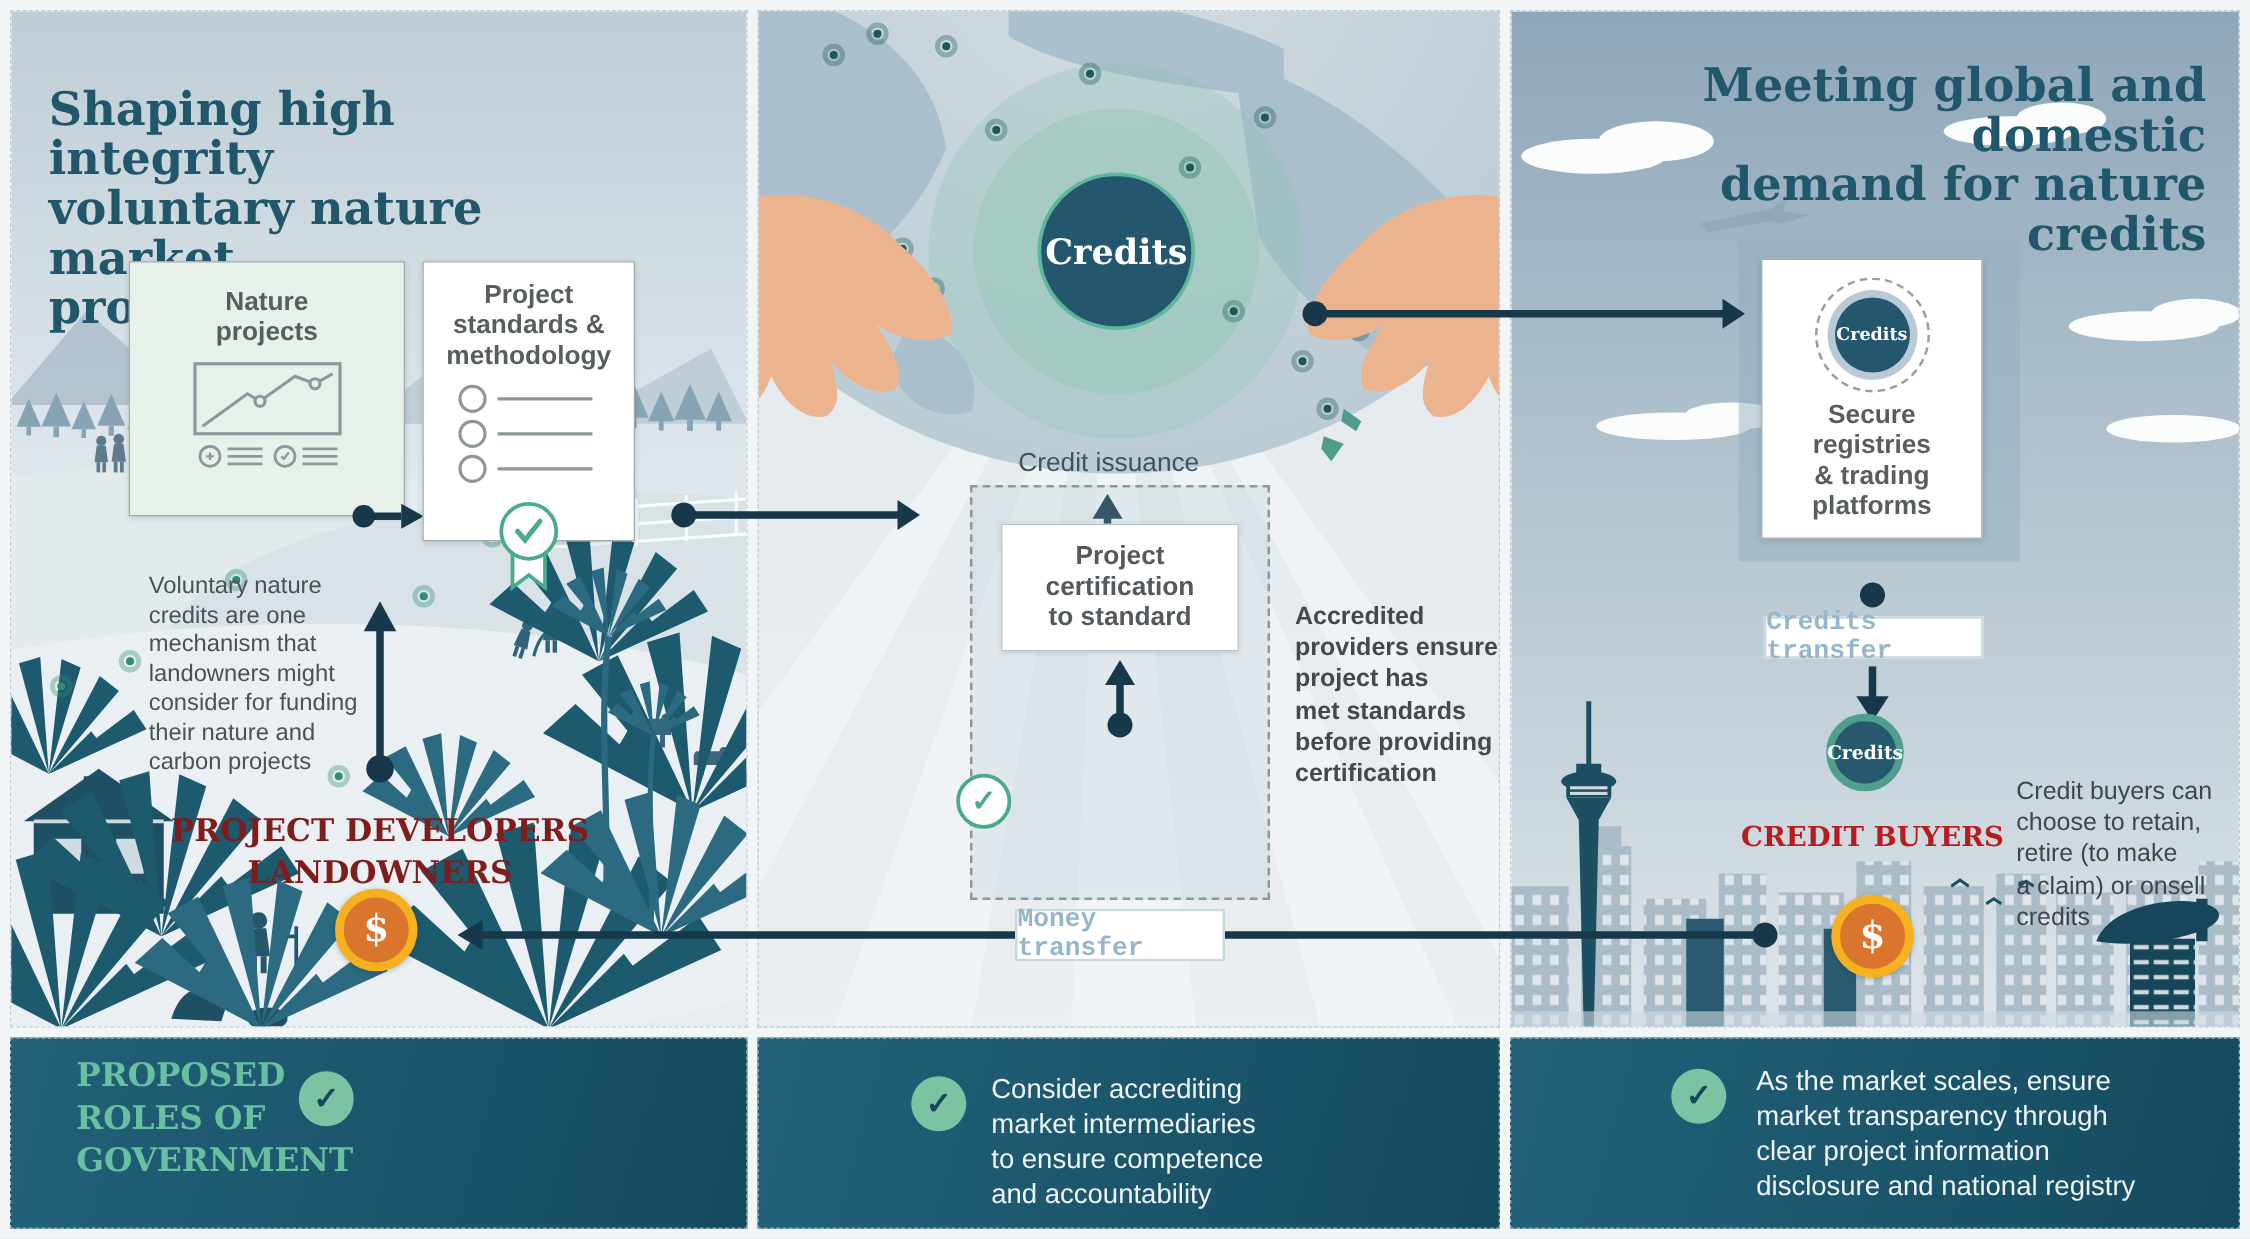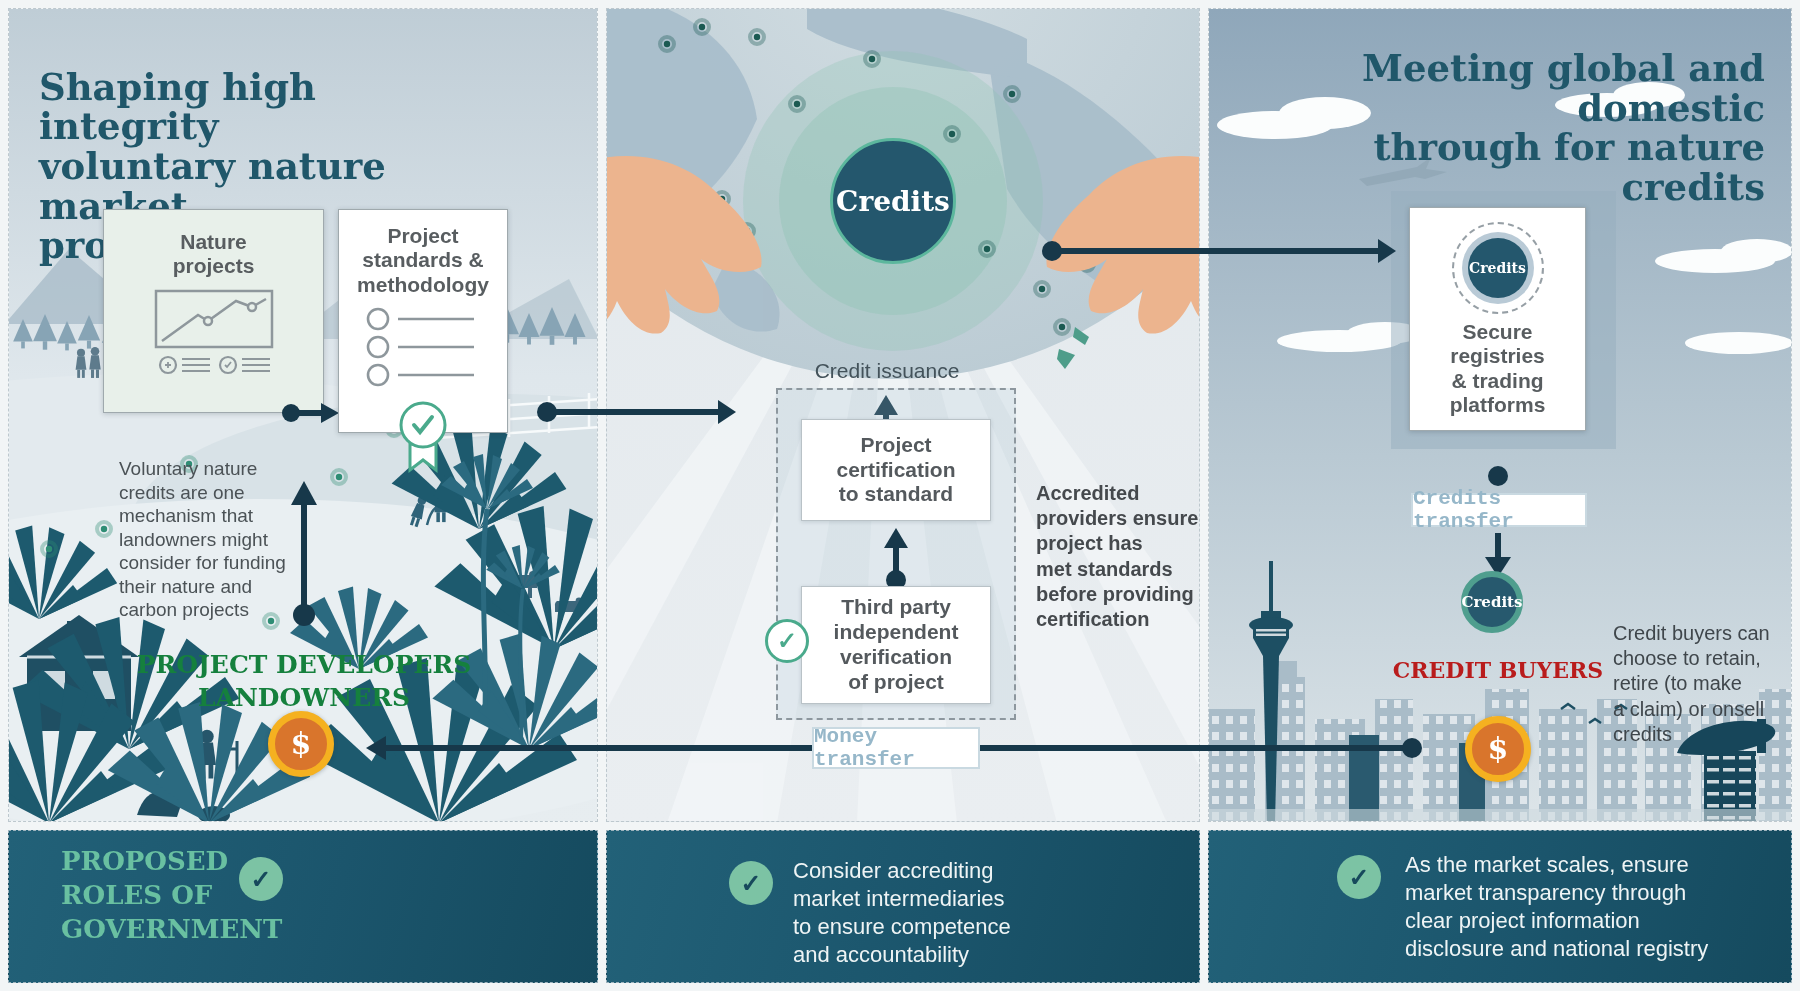--- a/index.html
+++ b/index.html
@@ -11,21 +11,21 @@
   #panel-left{left:8px;width:590px;}
   #panel-mid{left:606px;width:594px;background:linear-gradient(180deg,#e2e8ec,#eaeef1);}
   #panel-right{left:1208px;width:584px;}
   .scene{position:absolute;left:0;top:0;}
   .panel-title{font-family:"DejaVu Serif",serif;font-weight:bold;font-size:37px;line-height:1.07;
                color:#20576a;white-space:pre-line;}
   .card{position:absolute;background:#fff;border:1px solid #9fa9ad;box-shadow:0 1px 5px rgba(30,50,60,.22);
         text-align:center;}
   .card-label{font-size:21px;line-height:1.16;font-weight:600;color:#585d60;white-space:pre-line;}
   .para{font-size:19px;line-height:1.24;color:#4b5256;white-space:pre-line;}
-  .serif-caps{font-family:"DejaVu Serif",serif;font-weight:bold;color:#15803d;text-align:center;
+  .serif-caps{font-family:"DejaVu Serif",serif;font-weight:bold;color:#7f1d1d;text-align:center;
               white-space:pre-line;}
   .coin{position:absolute;width:66px;height:66px;border-radius:50%;background:#d9752c;
         border:7px solid #f5b120;display:flex;align-items:center;justify-content:center;
         box-shadow:0 1px 4px rgba(30,50,60,.3);}
   .coin span{color:#fff;font-family:"DejaVu Serif",serif;font-weight:bold;font-size:30px;line-height:1;}
   .bubble{position:absolute;border-radius:50%;background:#24576d;display:flex;align-items:center;
           justify-content:center;color:#fff;font-family:"DejaVu Serif",serif;font-weight:bold;}
   .flow-box{position:absolute;background:#fff;border:1px solid #b9c2c7;display:flex;align-items:center;
             justify-content:center;text-align:center;font-size:21px;line-height:1.18;font-weight:600;
             color:#54595d;white-space:pre-line;box-shadow:0 1px 4px rgba(30,50,60,.15);}
@@ -334,24 +334,20 @@
 to standard</div>
 
     <svg class="abs" style="left:271px;top:509px;" width="36" height="74">
       <g fill="#17384a">
           <polygon points="18,10 30,30 6,30"></polygon>
           <rect x="15" y="28" width="6" height="34"></rect>
       <circle cx="18" cy="62" r="10"></circle>
         </g>
     </svg>
 
-    <div class="flow-box" style="left:194px;top:577px;width:190px;height:118px;">Third party
-independent
-verification
-of project</div>
 
     <div class="check-ring" style="left:158px;top:610px;">
       <span>✓</span>
     </div>
 
     <p class="abs note" style="left:429px;top:472px;width:170px;margin:0;font-weight:bold;">Accredited
 providers ensure
 project has
 met standards
 before providing
@@ -441,21 +437,21 @@
       </g>
       <g stroke="#1d4f63" stroke-width="2.4" fill="none">
         <path d="M352,700 l7,-5 7,5"></path>
           <path d="M380,714 l6,-4 6,4"></path>
           <path d="M406,700 l6,-4 6,4"></path>
       </g>
       <rect x="0" y="800" width="584" height="14" fill="#cfdae0" opacity=".6"></rect>
     </svg>
 
     <h2 class="abs panel-title" style="right:26px;top:40px;width:520px;text-align:right;margin:0;">Meeting global and domestic
-through for nature credits</h2>
+demand for nature credits</h2>
 
     <div class="abs" style="left:182px;top:182px;width:225px;height:258px;background:rgba(150,173,189,.5);"></div>
 
     <div class="card" style="left:200px;top:198px;width:177px;height:224px;">
       <div style="width:92px;height:92px;margin:14px auto 6px;border:2px dashed #969fa5;border-radius:50%;
                   display:flex;align-items:center;justify-content:center;">
         <div style="width:72px;height:72px;border-radius:50%;background:#b9cad6;display:flex;
                     align-items:center;justify-content:center;">
           <div class="bubble" style="position:static;width:60px;height:60px;font-size:14px;">
             <span>Credits</span>

